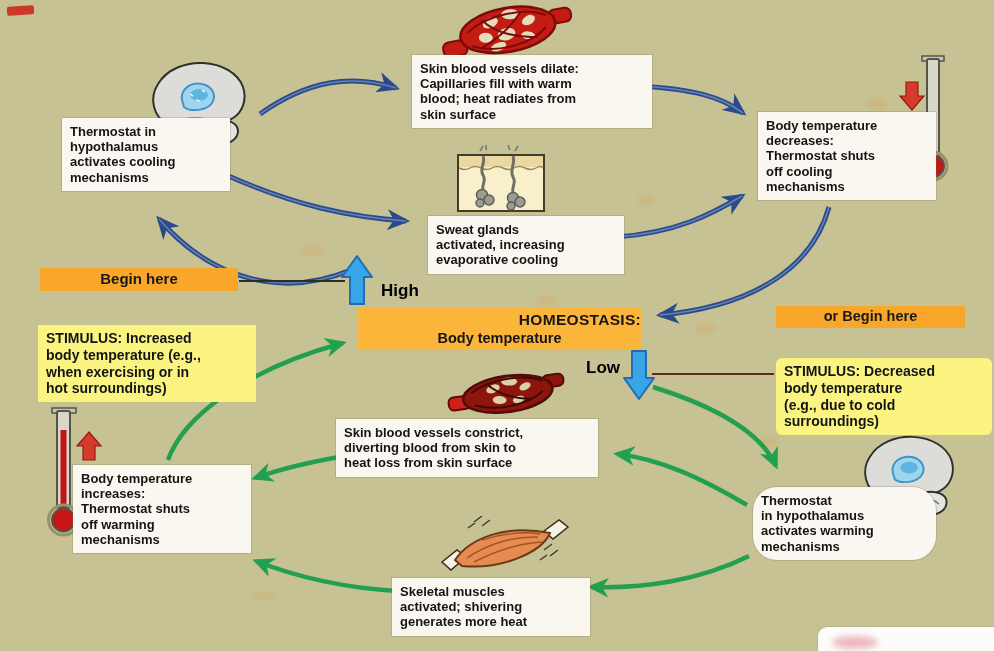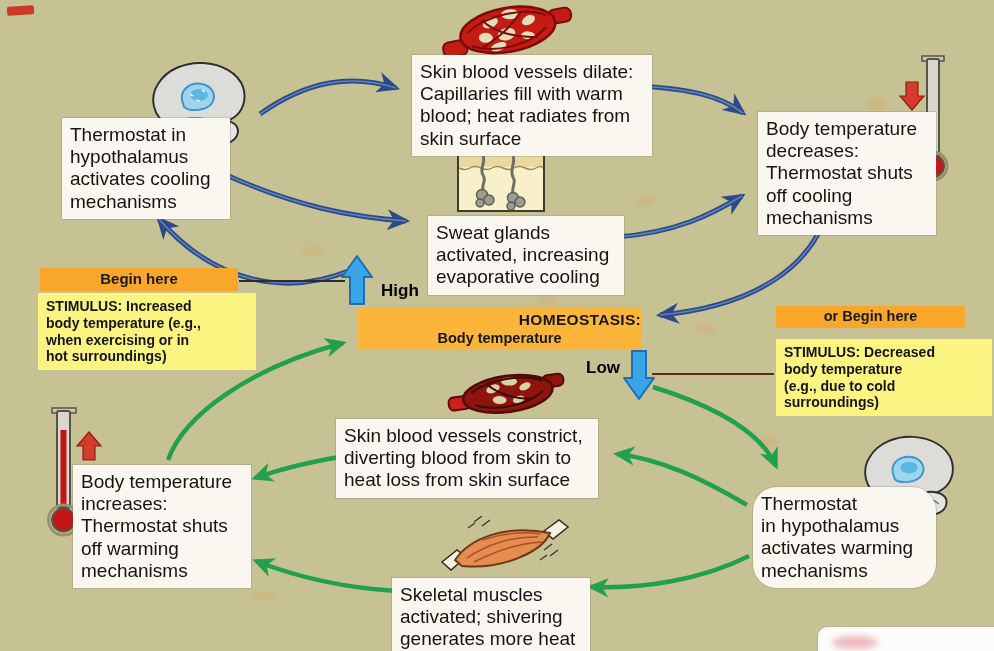--- a/index.html
+++ b/index.html
@@ -1,26 +1,26 @@
 <!DOCTYPE html>
 <html><head>
 <meta charset="utf-8">
 <style>
   html,body{margin:0;padding:0;background:#9a9778;}
   .stage{position:relative;width:994px;height:651px;background:#c7c294;overflow:hidden;
          font-family:"Liberation Sans",sans-serif;}
   .abs{position:absolute;}
-  .callout{position:absolute;background:#f9f7ef;color:#141414;font-weight:normal;
-           font-size:19px;line-height:1.17;padding:6px 8px;
+  .callout{position:absolute;background:#f9f7ef;color:#141414;font-weight:bold;
+           font-size:13px;line-height:1.17;padding:6px 8px;
            box-shadow:0 0 0 1px rgba(110,105,80,.22);}
   .callout span{display:block;white-space:nowrap;}
   .hdr{position:absolute;background:#f9a72b;color:#191919;font-weight:bold;font-size:15px;
        text-align:center;padding:3px 0;line-height:1.1;}
   .stim{position:absolute;background:#fbf480;color:#141414;font-weight:bold;font-size:14px;
-        line-height:1.2;padding:5px 8px;}
+        line-height:1.2;padding:5px 8px;margin-top:32px;}
   .stim span{display:block;white-space:nowrap;}
   .homeo{position:absolute;background:#fcb53b;text-align:center;color:#161616;padding:4px 0;}
   .homeo .t1{font-size:15.5px;font-weight:bold;letter-spacing:.3px;line-height:1.2;text-align:right;}
   .homeo .t2{font-size:14.5px;font-weight:bold;line-height:1.15;}
   .lbl{position:absolute;font-weight:bold;font-size:17px;color:#000000;}
   .speck{position:absolute;border-radius:50%;filter:blur(2px);background:rgba(224,152,72,.25);}
   svg{display:block;}
   .arrowlayer{position:absolute;left:0;top:0;pointer-events:none;}
   .cornerbox{position:absolute;left:818px;top:627px;width:176px;height:24px;
              background:#fcfcfa;border-radius:9px 0 0 0;box-shadow:0 0 0 1px rgba(120,115,90,.18);}
@@ -241,21 +241,21 @@
   <div class="homeo" style="left:358px;top:307px;width:283px;">
     <div class="t1">HOMEOSTASIS:</div>
     <div class="t2">Body temperature</div>
   </div>
 
   <div class="lbl" style="left:586px;top:358px;">Low</div>
 
   <div class="hdr" style="left:776px;top:306px;width:189px;font-size:14.5px;">
     <span>or Begin here</span>
   </div>
-  <div class="stim" style="left:776px;top:339px;width:200px;">
+  <div class="stim" style="left:776px;top:326px;width:200px;border-radius:6px;">
     <span>STIMULUS: Decreased</span>
     <span>body temperature</span>
     <span>(e.g., due to cold</span>
     <span>surroundings)</span>
   </div>
 
   <div class="callout" style="left:336px;top:419px;width:246px;">
     <span>Skin blood vessels constrict,</span>
     <span>diverting blood from skin to</span>
     <span>heat loss from skin surface</span>

